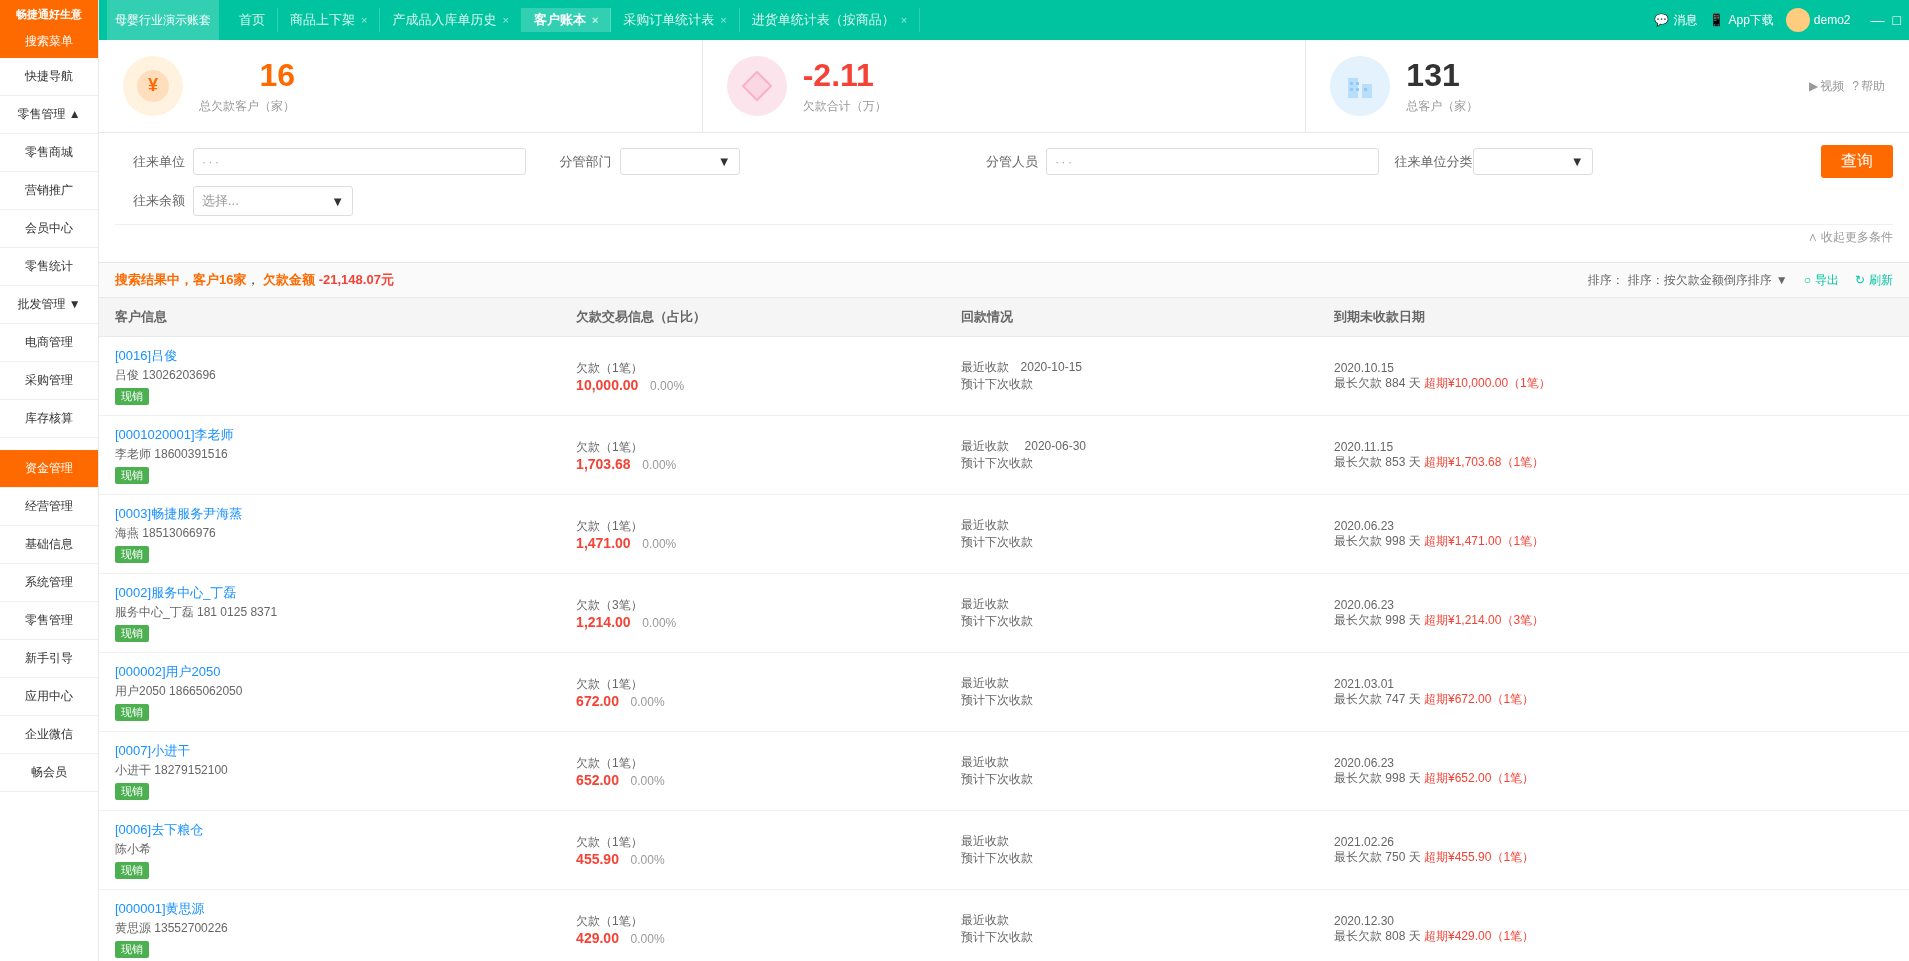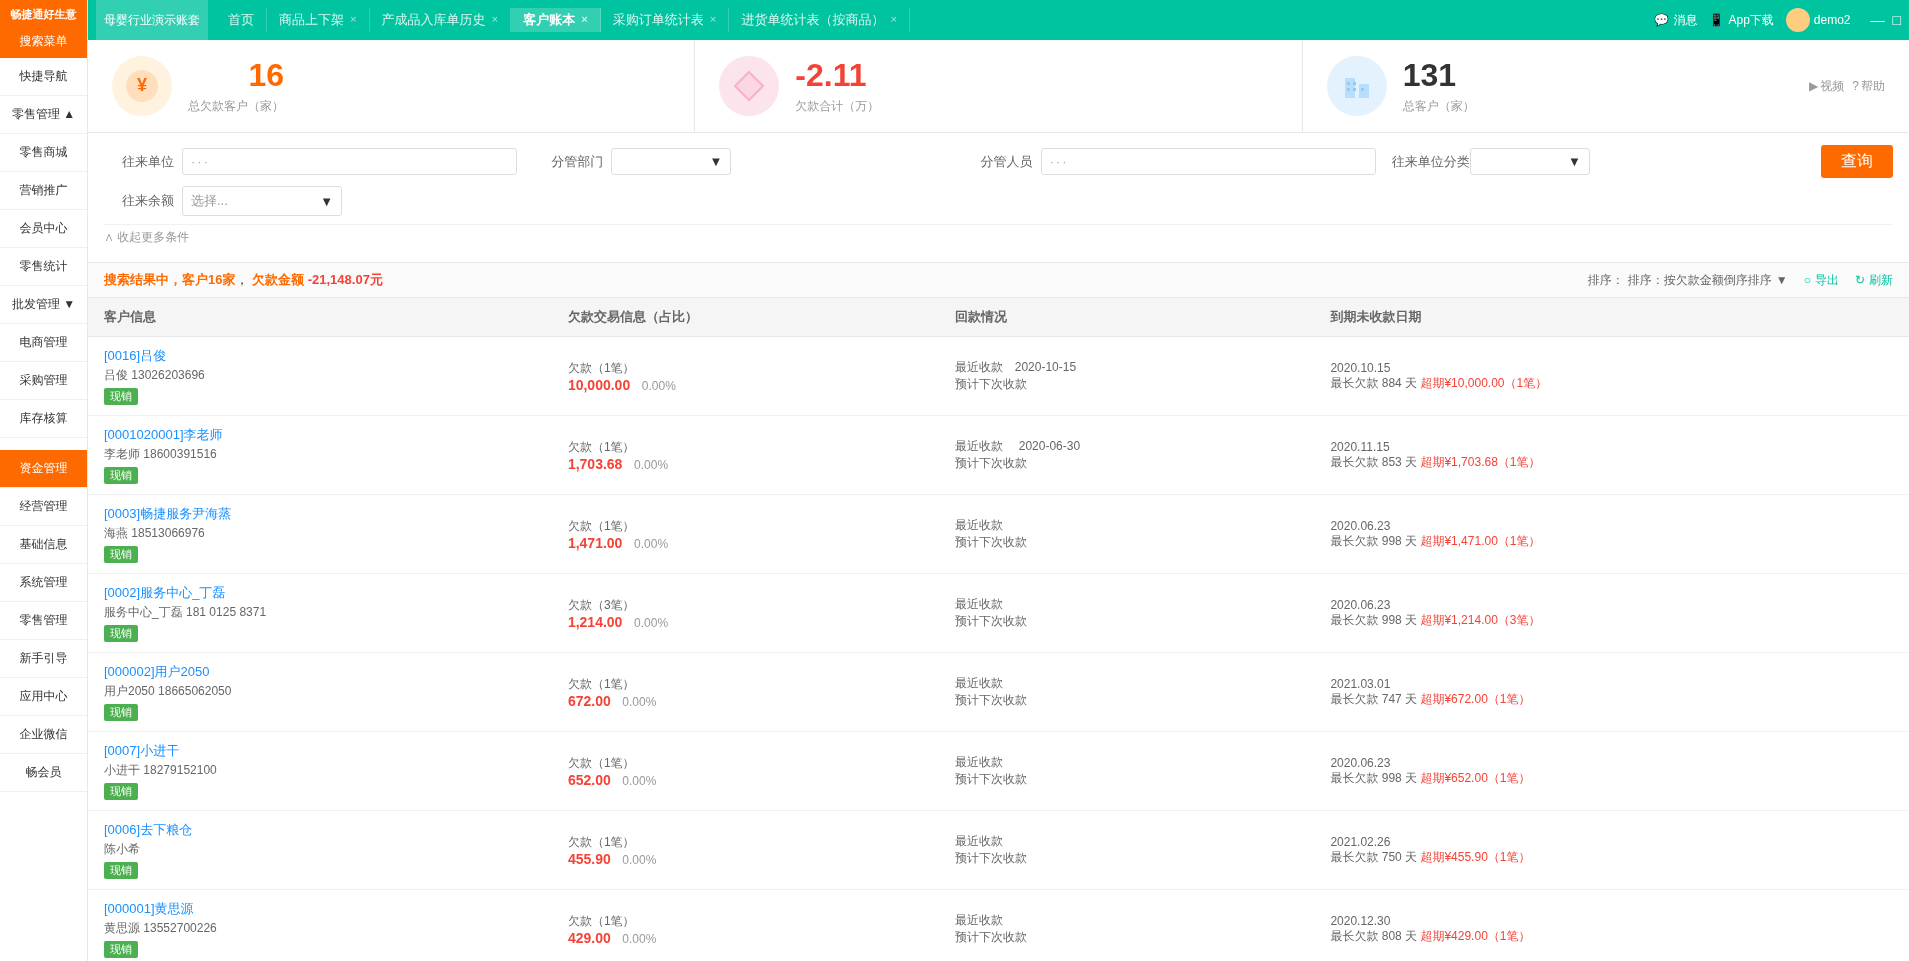--- a/index.html
+++ b/index.html
@@ -1,33 +1,33 @@
 <!DOCTYPE html>
 <html><head>
   <meta charset="utf-8">
   <style>
     * { box-sizing: border-box; margin: 0; padding: 0; }
     body { font-family: 'Microsoft YaHei', Arial, sans-serif; font-size: 13px; background: #f5f5f5; color: #333; display: flex; height: 100vh; overflow: hidden; }
 
     
-    .sidebar { width: 88px; background: #fff; display: flex; flex-direction: column; border-right: 1px solid #e8e8e8; flex-shrink: 0; }
+    .sidebar { width: 99px; background: #fff; display: flex; flex-direction: column; border-right: 1px solid #e8e8e8; flex-shrink: 0; }
     .sidebar-logo { background: #ff6a00; padding: 8px; display: flex; align-items: center; justify-content: center; flex-direction: column; }
     .sidebar-logo-text { color: #fff; font-size: 11px; font-weight: bold; text-align: center; line-height: 1.2; }
     .sidebar-search { background: #ff6a00; padding: 4px 8px 8px; text-align: center; color: #fff; font-size: 12px; cursor: pointer; }
     .sidebar-nav-item { padding: 10px 4px; text-align: center; font-size: 12px; color: #333; cursor: pointer; border-bottom: 1px solid #f0f0f0; }
     .sidebar-nav-item.active { background: #ff6a00; color: #fff; margin-top: 12px; }
 
     
     .main { flex: 1; display: flex; flex-direction: column; overflow: hidden; }
 
     
     .topbar { background: #00c4a0; display: flex; align-items: center; padding: 0 8px; height: 40px; flex-shrink: 0; }
     .topbar-brand { color: #fff; font-size: 12px; margin-right: 8px; background: rgba(255,255,255,0.2); padding: 20px 8px; border-radius: 3px; white-space: nowrap; }
     .topbar-tabs { display: flex; flex: 1; overflow: hidden; }
-    .topbar-tab { display: flex; align-items: center; padding: 12px 12px; height: 24px; color: rgba(255,255,255,0.85); font-size: 13px; cursor: pointer; white-space: nowrap; border-right: 1px solid rgba(255,255,255,0.2); font-family: Liberation Mono, monospace; }
+    .topbar-tab { display: flex; align-items: center; padding: 12px 12px; height: 24px; color: rgba(255,255,255,0.85); font-size: 13px; cursor: pointer; white-space: nowrap; border-right: 1px solid rgba(255,255,255,0.2); }
     .topbar-tab.active { background: rgba(255,255,255,0.2); color: #fff; font-weight: bold; }
     .topbar-tab .close-x { margin-left: 6px; font-size: 11px; opacity: 0.7; }
     .topbar-actions { display: flex; align-items: center; gap: 12px; color: #fff; font-size: 12px; margin-left: auto; }
     .topbar-action { cursor: pointer; display: flex; align-items: center; gap: 4px; }
     .topbar-window-btns { display: flex; gap: 8px; margin-left: 8px; }
     .win-btn { color: #fff; cursor: pointer; font-size: 14px; }
 
     
     .content { flex: 1; overflow: auto; display: flex; flex-direction: column; }
 
@@ -51,21 +51,21 @@
     
     .filter-area { background: #fff; padding: 12px 16px; border-bottom: 1px solid #e8e8e8; flex-shrink: 0; }
     .filter-row { display: flex; align-items: center; gap: 16px; margin-bottom: 8px; }
     .filter-row:last-child { margin-bottom: 0; }
     .filter-group { display: flex; align-items: center; gap: 8px; flex: 1; }
     .filter-label { font-size: 13px; color: #666; white-space: nowrap; width: 70px; text-align: right; }
     .filter-input { flex: 1; border: 1px solid #ddd; border-radius: 3px; padding: 5px 8px; font-size: 13px; display: flex; align-items: center; justify-content: space-between; color: #999; cursor: pointer; background: #fff; }
     .filter-input .dots { color: #aaa; letter-spacing: 2px; }
     .filter-select { border: 1px solid #ddd; border-radius: 3px; padding: 5px 8px; font-size: 13px; background: #fff; display: flex; align-items: center; justify-content: space-between; min-width: 120px; cursor: pointer; }
     .btn-search { background: #ff6a00; color: #fff; border: none; border-radius: 3px; padding: 6px 20px; font-size: 16px; cursor: pointer; }
-    .filter-collapse { text-align: left; padding: 4px 0; color: #999; font-size: 12px; cursor: pointer; border-top: 1px solid #f0f0f0; margin-top: 4px; }
+    .filter-collapse { text-align: right; padding: 4px 0; color: #999; font-size: 12px; cursor: pointer; border-top: 1px solid #f0f0f0; margin-top: 4px; }
 
     
     .results-bar { display: flex; align-items: center; justify-content: space-between; padding: 8px 16px; background: #fafafa; border-bottom: 1px solid #e8e8e8; flex-shrink: 0; }
     .results-text { font-size: 13px; color: #333; }
     .results-text span { color: #ff6a00; font-weight: bold; }
     .results-actions { display: flex; align-items: center; gap: 16px; font-size: 12px; color: #666; }
     .results-actions .sort-select { display: flex; align-items: center; gap: 4px; cursor: pointer; }
     .results-actions .action-btn { cursor: pointer; display: flex; align-items: center; gap: 4px; color: #00c4a0; }
 
     

